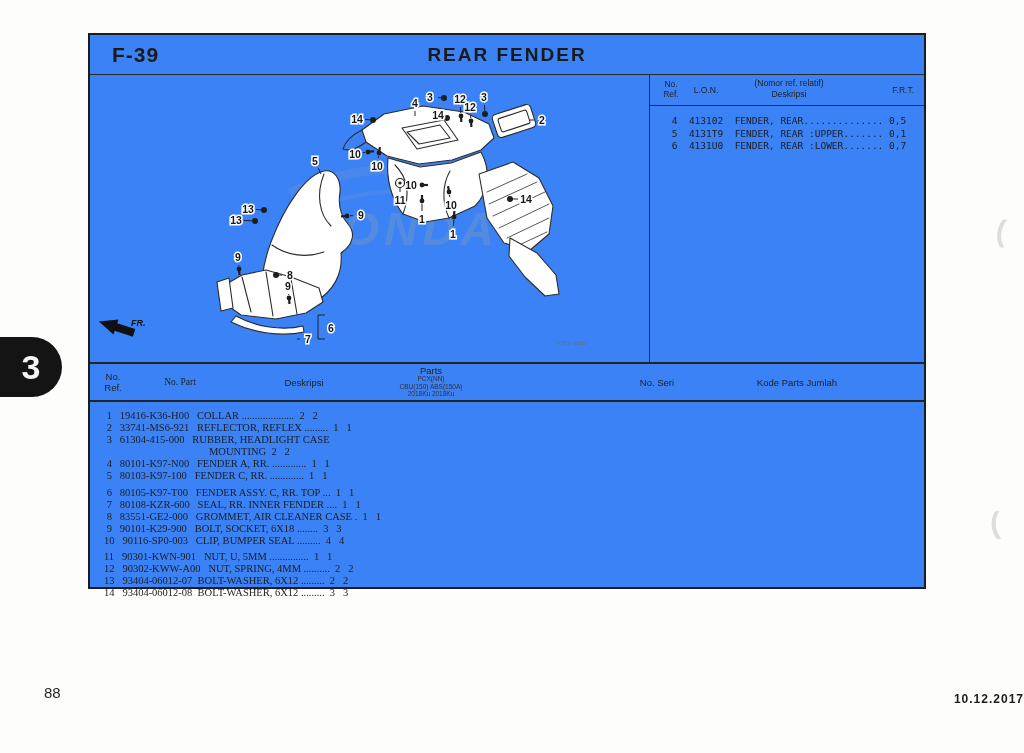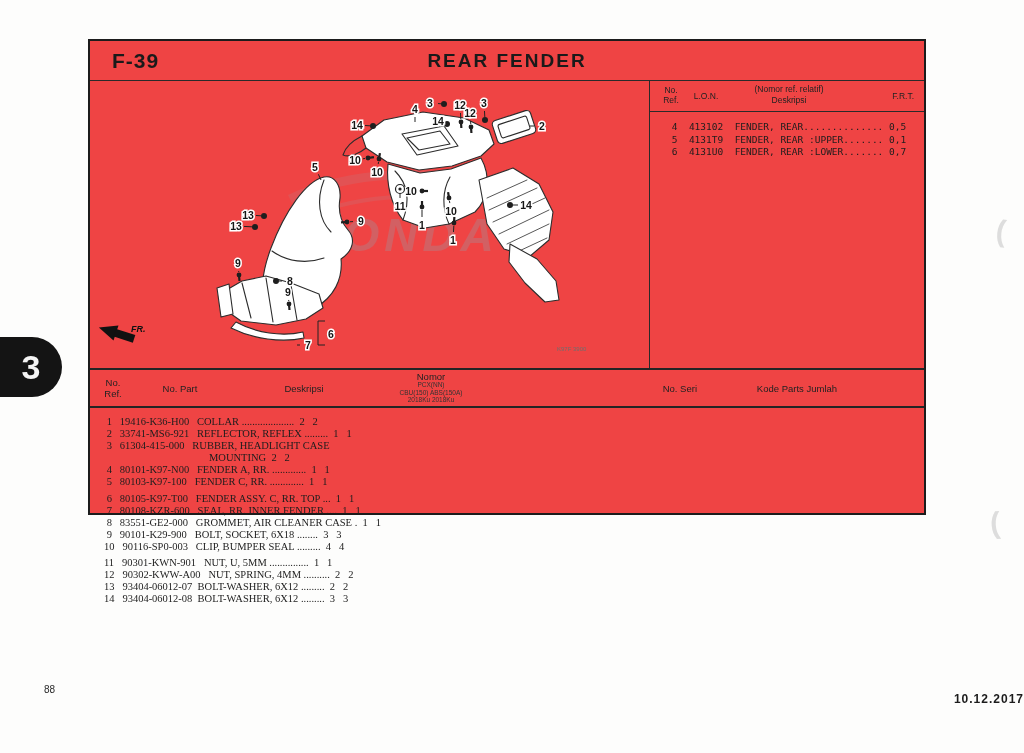--- a/index.html
+++ b/index.html
@@ -1,21 +1,21 @@
 <!DOCTYPE html>
 <html><head>
 <meta charset="utf-8">
 <style>
   html,body{margin:0;padding:0;background:#ffffff;}
   .page{position:relative;width:1024px;height:753px;background:#fdfdfc;overflow:hidden;
         font-family:"Liberation Sans",sans-serif;color:#1a1a1a;}
 
   
-  .content-box{position:absolute;left:88px;top:39px;width:838px;height:476px;
-               border:2.5px solid #1c1c1c;background:#ef4444;box-sizing:border-box;}
+  .content-box{position:absolute;left:88px;top:33px;width:838px;height:556px;
+               border:2.5px solid #1c1c1c;background:#3b82f6;box-sizing:border-box;}
 
   
   .header-band{position:absolute;left:0;top:0;width:100%;height:40px;
                border-bottom:1.5px solid #2a2a2a;box-sizing:border-box;}
   .f-code{position:absolute;left:22px;top:8px;font-size:21px;font-weight:bold;letter-spacing:1px;}
   .page-title{position:absolute;left:0;right:0;top:9px;text-align:center;
               font-size:19px;font-weight:bold;letter-spacing:2px;}
 
   
   .diagram{position:absolute;left:0;top:40px;width:563px;height:287px;}
@@ -30,35 +30,35 @@
   .rh-desc{position:absolute;left:72px;top:3px;width:134px;text-align:center;line-height:11px;}
   .rh-frt{position:absolute;right:10px;top:10px;}
   .ref-rows{padding:9px 16px 0 16px;font-family:"DejaVu Sans Mono",monospace;
             font-size:9.5px;line-height:12.5px;white-space:pre;color:#1d1d1d;}
 
   
   .pt-head{position:absolute;left:0;top:327px;width:100%;height:40px;
            border-top:2px solid #242424;border-bottom:2px solid #242424;
            box-sizing:border-box;font-size:9.5px;color:#222;}
   .pth-ref{position:absolute;left:6px;top:7px;width:34px;text-align:center;line-height:11px;}
-  .pth-part{position:absolute;left:50px;top:13px;width:80px;text-align:center;}
+  .pth-part{position:absolute;left:50px;top:13px;width:80px;text-align:center;font-family:Liberation Serif, serif;}
   .pth-desc{position:absolute;left:174px;top:13px;width:80px;text-align:center;}
   .pth-jumlah{position:absolute;left:288px;top:2px;width:106px;text-align:center;line-height:9px;}
   .pth-jumlah .jt{font-size:9.5px;}
   .pth-jumlah .js{font-size:6.5px;color:#333;line-height:7.5px;display:block;}
-  .pth-seri{position:absolute;left:527px;top:13px;width:80px;text-align:right;}
+  .pth-seri{position:absolute;left:527px;top:13px;width:80px;text-align:center;}
   .pth-kode{position:absolute;left:647px;top:13px;width:120px;text-align:center;}
 
   
   .parts-rows{position:absolute;left:14px;top:375px;font-family:Liberation Serif, serif;
               font-size:10.5px;line-height:12.1px;white-space:pre;color:#1d1d1d;}
   .prow-group{margin-bottom:4px;}
 
   
-  .page-num{position:absolute;left:44px;top:684px;font-size:10px;color:#2a2a2a;}
+  .page-num{position:absolute;left:44px;top:684px;font-size:15px;color:#2a2a2a;}
   .date{position:absolute;left:0;right:0;top:692px;text-align:right;
         font-size:12px;font-weight:bold;letter-spacing:1px;color:#1c1c1c;}
 
   
   .side-tab{position:absolute;left:0;top:337px;width:62px;height:60px;background:#141414;
             border-radius:0 30px 30px 0;display:flex;align-items:center;justify-content:center;
             color:#f5f5f5;font-size:34px;font-weight:bold;}
 
   
   .paren{position:absolute;color:#c9c9c9;font-size:30px;font-weight:bold;opacity:.6;}
@@ -284,21 +284,21 @@
     </div>
 
     <div class="pt-head">
       <div class="pth-ref">
         <span>No.</span><br>
         <span>Ref.</span>
       </div>
       <div class="pth-part">No. Part</div>
       <div class="pth-desc">Deskripsi</div>
       <div class="pth-jumlah">
-        <span class="jt">Nomor</span>
+        <span class="jt">Parts</span>
         <span class="js">PCX(NN)</span>
         <span class="js">CBU(150)  ABS(150A)</span>
         <span class="js">2018Ku   2018Ku</span>
       </div>
       <div class="pth-seri">No. Seri</div>
       <div class="pth-kode">Kode Parts Jumlah</div>
     </div>
 
     <div class="parts-rows" id="parts-rows"><div class="prow-group"><div> 1   19416-K36-H00   COLLAR ....................  2   2</div><div> 2   33741-MS6-921   REFLECTOR, REFLEX .........  1   1</div><div> 3   61304-415-000   RUBBER, HEADLIGHT CASE
                                         MOUNTING  2   2</div><div> 4   80101-K97-N00   FENDER A, RR. .............  1   1</div><div> 5   80103-K97-100   FENDER C, RR. .............  1   1</div></div><div class="prow-group"><div> 6   80105-K97-T00   FENDER ASSY. C, RR. TOP ...  1   1</div><div> 7   80108-KZR-600   SEAL, RR. INNER FENDER ....  1   1</div><div> 8   83551-GE2-000   GROMMET, AIR CLEANER CASE .  1   1</div><div> 9   90101-K29-900   BOLT, SOCKET, 6X18 ........  3   3</div><div>10   90116-SP0-003   CLIP, BUMPER SEAL .........  4   4</div></div><div class="prow-group"><div>11   90301-KWN-901   NUT, U, 5MM ...............  1   1</div><div>12   90302-KWW-A00   NUT, SPRING, 4MM ..........  2   2</div><div>13   93404-06012-07  BOLT-WASHER, 6X12 .........  2   2</div><div>14   93404-06012-08  BOLT-WASHER, 6X12 .........  3   3</div></div></div>

